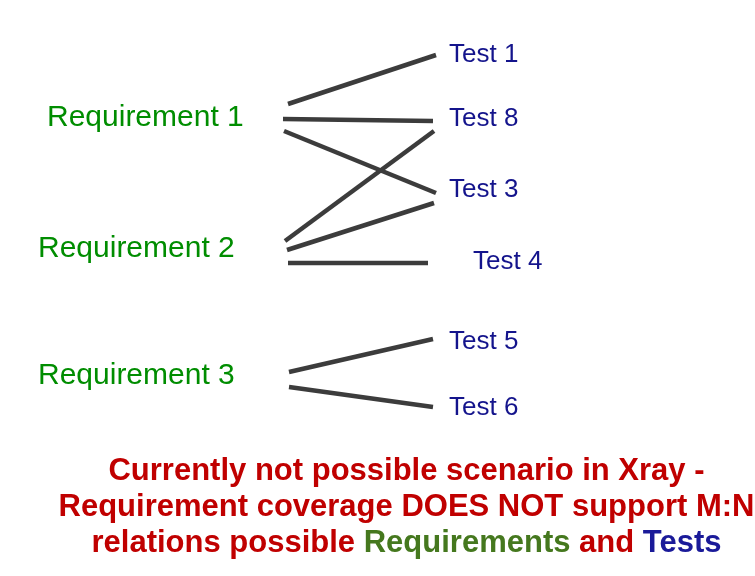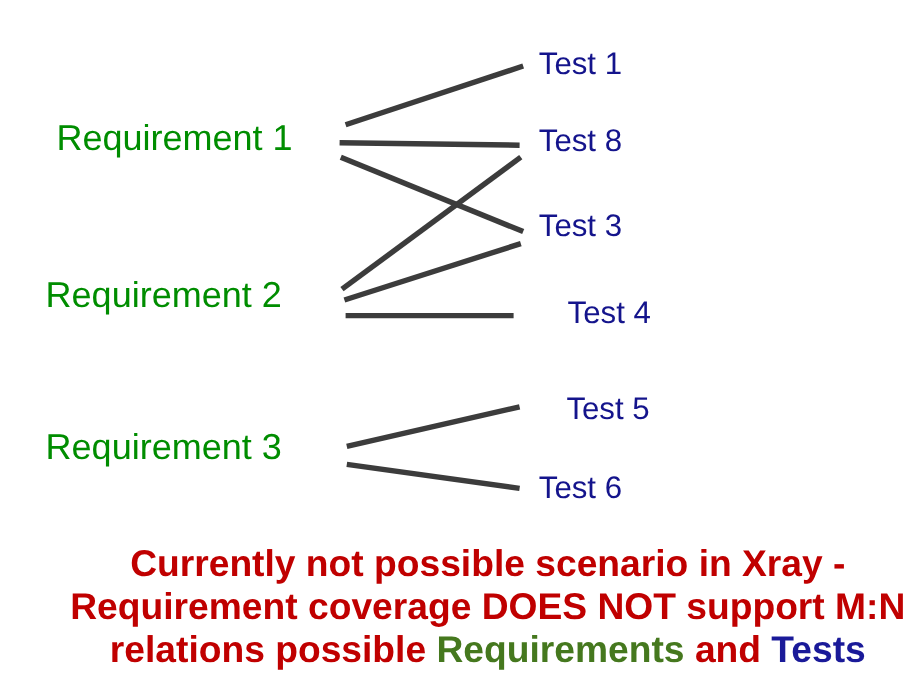--- a/index.html
+++ b/index.html
@@ -80,15 +80,15 @@
     <p class="seg-red">Requirement coverage DOES NOT support M:N</p>
     <p><span class="seg-red">relations possible </span><span class="seg-green">Requirements</span><span class="seg-red"> and </span><span class="seg-blue">Tests</span></p>
   </div>
 <div class="node req" style="left: 47px; top: 116px;">Requirement 1</div>
     <div class="node req" style="left: 38px; top: 247px;">Requirement 2</div>
     <div class="node req" style="left: 38px; top: 374px; text-align: center;">Requirement 3</div>
     <div class="node test" style="left: 449px; top: 54px;">Test 1</div>
     <div class="node test" style="left: 449px; top: 118px;">Test 8</div>
     <div class="node test" style="left: 449px; top: 189px;">Test 3</div>
     <div class="node test" style="left: 449px; top: 261px; margin-left: 24px;">Test 4</div>
-    <div class="node test" style="left: 472px; top: 341px;">Test 5</div>
+    <div class="node test" style="left: 449px; top: 341px;">Test 5</div>
     <div class="node test" style="left: 449px; top: 407px;">Test 6</div>
   </div>
 
 </body></html>

